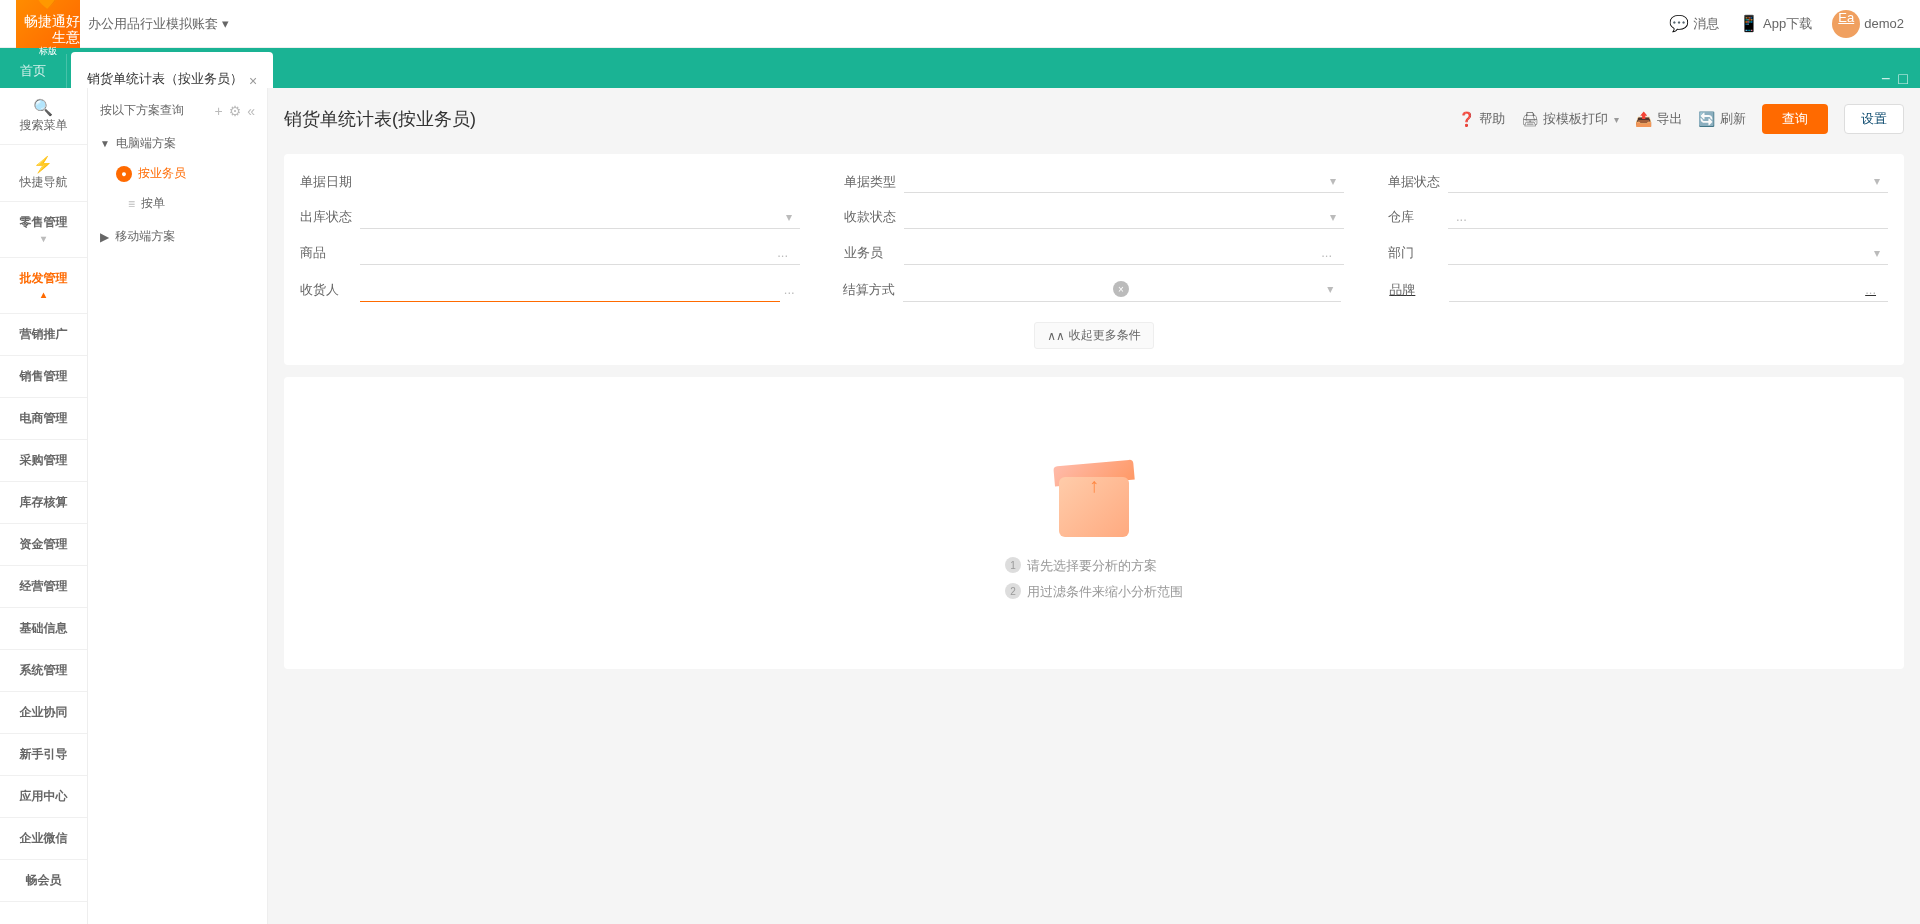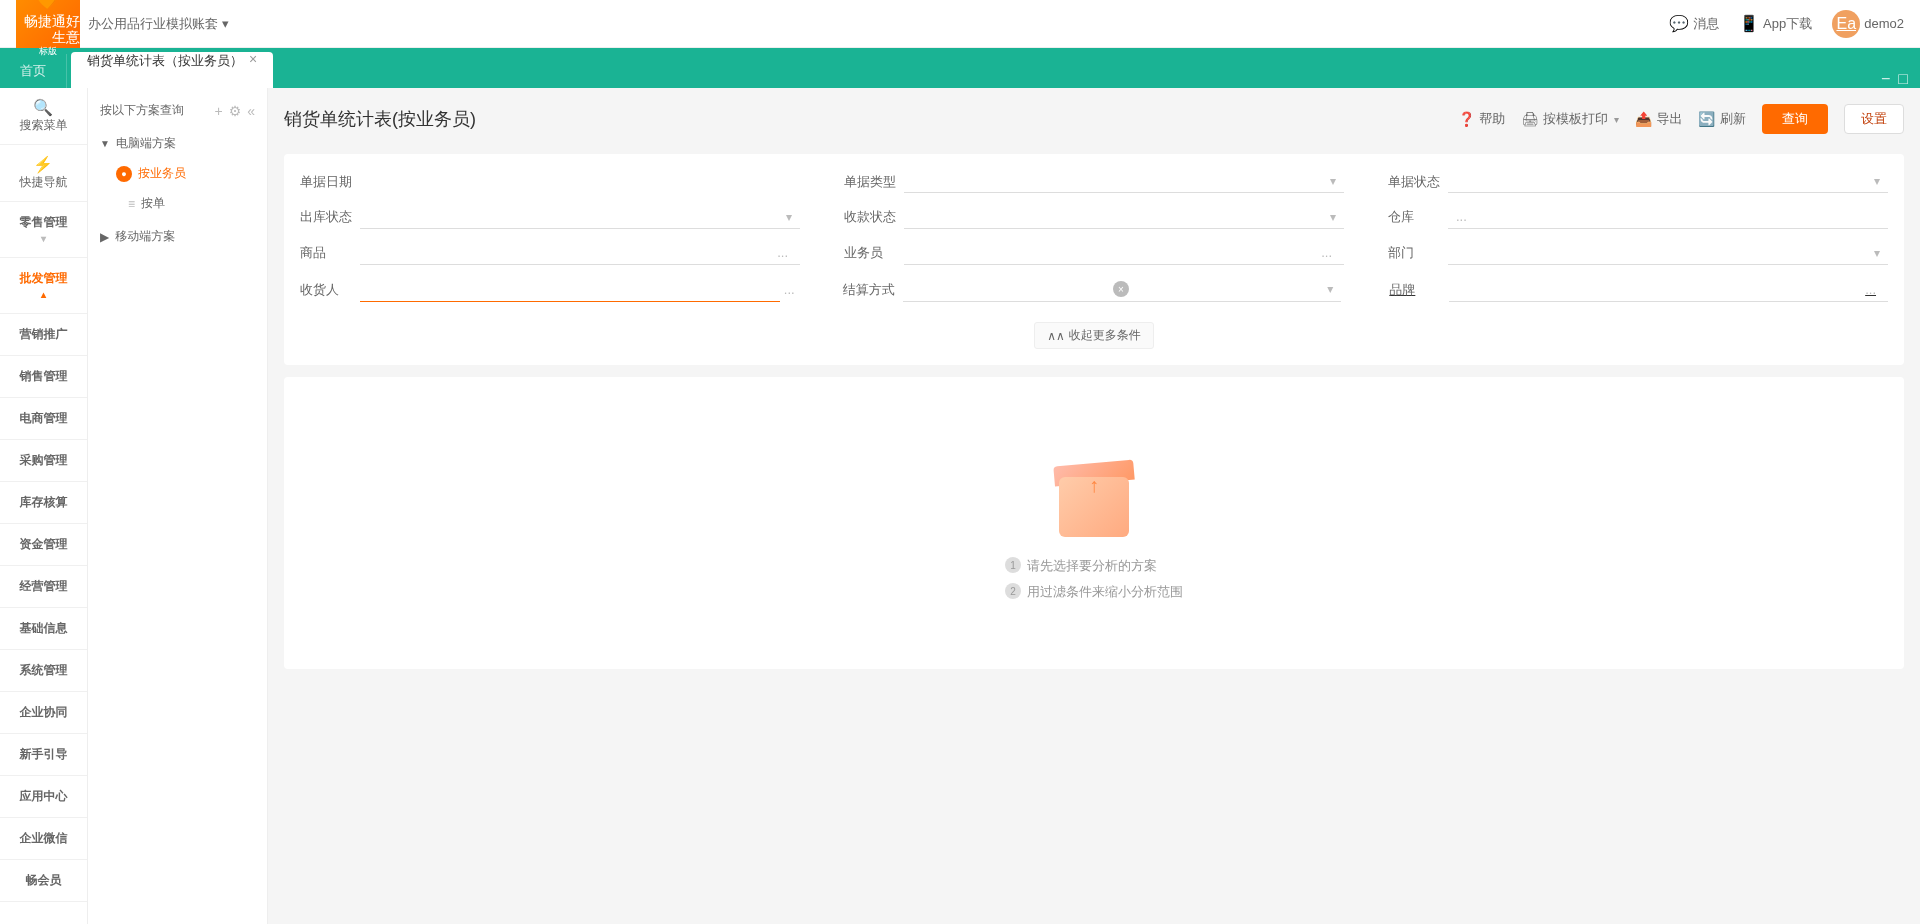--- a/index.html
+++ b/index.html
@@ -22,21 +22,21 @@
       background: linear-gradient(135deg, #ff8c00, #ff6600);
       display: flex; flex-direction: column; align-items: center; justify-content: center;
       color: #fff; font-size: 10px; line-height: 1.3;
     }
     .logo-icon { font-size: 18px; }
     .top-nav-app-selector {
       display: flex; align-items: center; gap: 4px; color: #666; cursor: pointer; font-size: 13px;
     }
     .top-nav-right { display: flex; align-items: center; gap: 20px; }
     .top-nav-right-item { display: flex; align-items: center; gap: 4px; color: #666; cursor: pointer; font-size: 13px; }
-    .avatar { width: 28px; height: 28px; border-radius: 50%; background: #f0a060; display: flex; align-items: center; justify-content: center; color: #fff; font-size: 16px; overflow: hidden; text-decoration: underline; }
+    .avatar { width: 28px; height: 28px; border-radius: 50%; background: #f0a060; display: flex; justify-content: center; color: #fff; font-size: 13px; overflow: hidden; text-decoration: underline; }
 
     
     .tab-bar {
       height: 40px;
       background: #1ab394;
       display: flex;
       align-items: flex-end;
       padding-left: 0;
     }
     .tab-home {
@@ -47,21 +47,21 @@
       cursor: pointer;
       font-size: 13px;
       border-right: 1px solid rgba(255,255,255,0.2);
     }
     .tab-active {
       background: #fff;
       color: #333;
       border-radius: 4px 4px 0 0;
       height: 36px;
       padding: 0 16px;
-      display: flex; align-items: flex-start; gap: 6px;
+      display: flex; align-items: flex-end; gap: 6px;
       font-size: 13px;
       margin-left: 4px;
     }
     .tab-close { color: #999; cursor: pointer; font-size: 14px; line-height: 1; }
     .tab-bar-right { margin-left: auto; display: flex; align-items: center; padding-right: 12px; gap: 8px; }
     .tab-bar-icon { color: rgba(255,255,255,0.8); cursor: pointer; font-size: 16px; }
 
     
     .main-layout {
       display: flex;
@@ -195,21 +195,21 @@
       color: #fff;
       border: none;
       padding: 6px 20px;
       border-radius: 4px;
       cursor: pointer;
       font-size: 13px;
     }
     .action-btn-secondary {
       border: 1px solid #ddd;
       background: #fff;
-      color: #c2410c;
+      color: #0c4a6e;
       padding: 5px 16px;
       border-radius: 4px;
       cursor: pointer;
       font-size: 13px;
     }
 
     
     .filter-area {
       background: #fff;
       border-radius: 4px;

